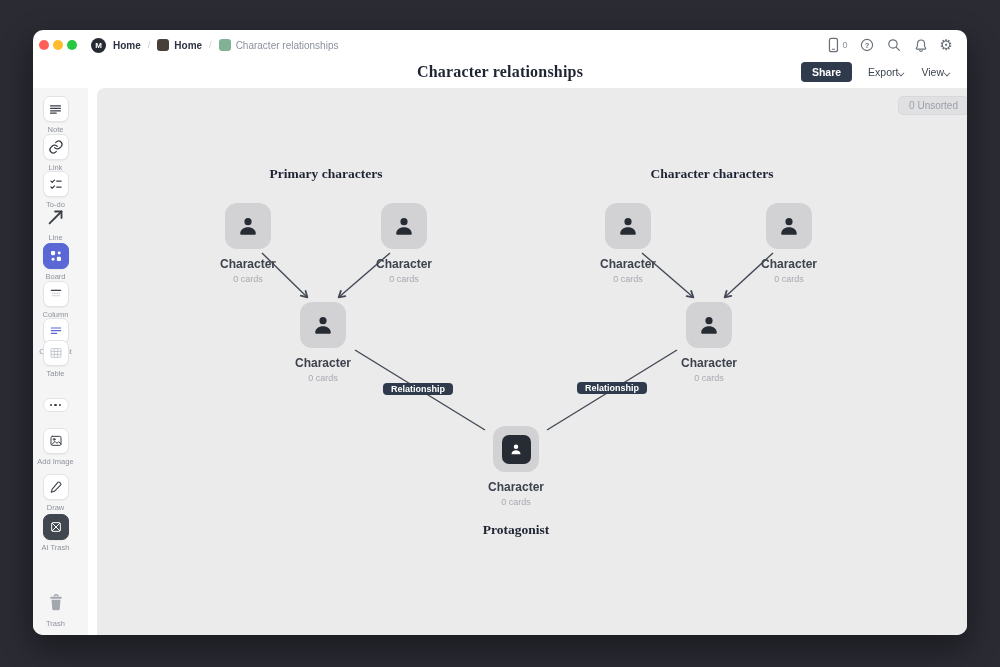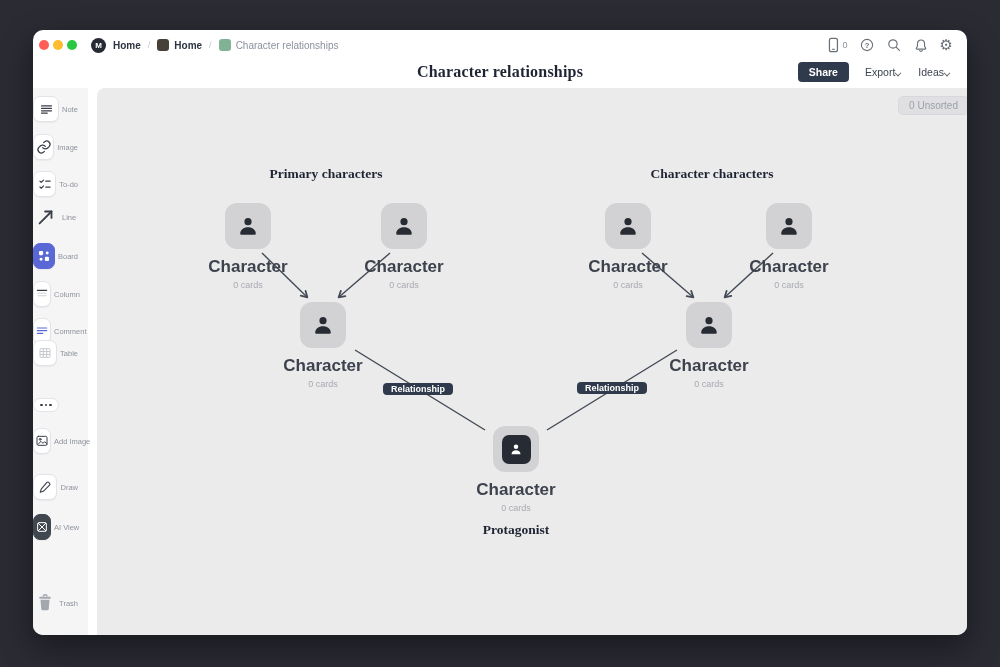--- a/index.html
+++ b/index.html
@@ -41,21 +41,21 @@
     font-size:16px; color:#1f2433; letter-spacing:.2px; }
   .header-actions { position:absolute; right:16px; top:2px; display:flex; align-items:center; gap:16px; }
   .share-btn { background:#2f3a4c; color:#fff; font-size:10.5px; font-weight:bold;
     padding:4px 11px; border-radius:4px; border:none; cursor:pointer; }
   .dd { font-size:10.5px; color:#3e4550; display:flex; align-items:center; gap:0; cursor:pointer; }
   .chev { width:7px; height:7px; display:inline-block; position:relative; }
   .chev::before { content:""; position:absolute; left:0; top:1px; width:5px; height:5px;
     border-right:1.4px solid #565d68; border-bottom:1.4px solid #565d68; transform:rotate(45deg) scale(.8); }
   
   .sidebar { position:absolute; left:0; top:58px; width:55px; bottom:0; background:#f5f5f6; }
-  .tool { position:absolute; left:0; width:45px; display:flex; flex-direction:row; align-items:center; gap:3px; cursor:pointer; }
+  .tool { position:absolute; left:0; width:45px; display:flex; flex-direction:column; align-items:center; gap:3px; cursor:pointer; }
   .tool-btn { width:26px; height:26px; border-radius:7px; background:#fff;
     border:1px solid #e3e3e7; box-shadow:0 1px 1px rgba(0,0,0,.05);
     display:flex; align-items:center; justify-content:center; }
   .tool-btn.flat { background:transparent; border:none; box-shadow:none; }
   .tool-btn.blue { background:#5a68d6; border-color:#5a68d6; }
   .tool-btn.dark { background:#41474f; border-color:#41474f; }
   .tool-label { font-size:7.5px; color:#8e939b; white-space:nowrap; }
   .more-pill { width:26px; height:14px; border-radius:7px; background:#fff; border:1px solid #e3e3e7;
     display:flex; align-items:center; justify-content:center; gap:2px; }
   .more-pill i { width:2.6px; height:2.6px; border-radius:50%; background:#3a3f47; }
@@ -67,21 +67,21 @@
   .canvas-heading { position:absolute; transform:translateX(-50%);
     font-family:"Liberation Serif","DejaVu Serif",serif; font-weight:bold;
     font-size:13.5px; color:#1f2433; white-space:nowrap; cursor:default; }
   .lines-svg { position:absolute; left:0; top:0; pointer-events:none; }
   .node { position:absolute; width:96px; transform:translateX(-50%);
     display:flex; flex-direction:column; align-items:center; cursor:pointer; }
   .avatar { width:46px; height:46px; border-radius:12px; background:#d2d2d5;
     display:flex; align-items:center; justify-content:center; }
   .badge-inner { width:29px; height:29px; border-radius:7px; background:#272b33;
     display:flex; align-items:center; justify-content:center; }
-  .node-title { margin-top:8px; font-size:17px; font-weight:bold; color:#3d424c; }
+  .node-title { margin-top:8px; font-size:12px; font-weight:bold; color:#3d424c; }
   .node-sub { margin-top:3px; font-size:9px; color:#a7aab0; }
   .rel-pill { position:absolute; transform:translate(-50%,-50%); background:#2f3a4c; color:#fff;
     font-size:9px; font-weight:bold; padding:1px 8px; border-radius:4px; white-space:nowrap; cursor:pointer; }
 </style>
 </head>
 <body>
 
 <div class="window">
 
   <div class="topbar">
@@ -138,21 +138,21 @@
 
   <div class="header2">
     <div class="board-title">Character relationships</div>
     <div class="header-actions">
       <button class="share-btn">Share</button>
       <span class="dd">
         <span>Export</span>
         <span class="chev"></span>
       </span>
       <span class="dd">
-        <span>Ideas</span>
+        <span>View</span>
         <span class="chev"></span>
       </span>
     </div>
   </div>
 
   <div class="sidebar">
 
     <div class="tool" style="top:8px">
       <span class="tool-btn">
         <svg width="17" height="17" viewBox="0 0 24 24">
@@ -169,21 +169,21 @@
 
     <div class="tool" style="top:46px">
       <span class="tool-btn">
         <svg width="16" height="16" viewBox="0 0 24 24">
           <g fill="none" stroke="#3a3f47" stroke-width="1.9" stroke-linecap="round">
             <path d="M10 13 a5 5 0 0 0 7.5 .5 l2.5-2.5 a5 5 0 0 0 -7 -7 l-1.5 1.5"></path>
             <path d="M14 11 a5 5 0 0 0 -7.5 -.5 l-2.5 2.5 a5 5 0 0 0 7 7 l1.5-1.5"></path>
           </g>
         </svg>
       </span>
-      <span class="tool-label">Image</span>
+      <span class="tool-label">Link</span>
     </div>
 
     <div class="tool" style="top:83px">
       <span class="tool-btn">
         <svg width="16" height="16" viewBox="0 0 22 22">
           <g fill="none" stroke="#3a3f47" stroke-width="1.7" stroke-linecap="round" stroke-linejoin="round">
             <path d="M4 7 l1.8 1.8 L9 5.6"></path>
               <line x1="12" y1="7.2" x2="18" y2="7.2"></line>
             <path d="M4 15 l1.8 1.8 L9 13.6"></path>
               <line x1="12" y1="15.2" x2="18" y2="15.2"></line>
@@ -293,21 +293,21 @@
     <div class="tool" style="top:426px">
       <span class="tool-btn dark">
         <svg width="16" height="16" viewBox="0 0 24 24">
           <g fill="none" stroke="#ffffff" stroke-width="1.5" stroke-linejoin="round">
             <rect x="5.5" y="5.5" width="13" height="13" rx="2"></rect>
             <line x1="6" y1="6" x2="18" y2="18"></line>
               <line x1="18" y1="6" x2="6" y2="18"></line>
           </g>
         </svg>
       </span>
-      <span class="tool-label">AI View</span>
+      <span class="tool-label">AI Trash</span>
     </div>
 
     <div class="tool" style="top:502px">
       <span class="tool-btn flat">
         <svg width="20" height="22" viewBox="0 0 24 26">
           <path d="M10 5.2 a2.2 2.2 0 0 1 4.4 0" fill="none" stroke="#a3a7ae" stroke-width="1.8"></path>
           <rect x="5" y="5.4" width="14" height="2.4" rx="1.2" fill="#a3a7ae"></rect>
           <path d="M6.6 9 h10.8 l-.9 11.2 a1.8 1.8 0 0 1 -1.8 1.6 h-5.4 a1.8 1.8 0 0 1 -1.8 -1.6 z" fill="#a3a7ae"></path>
         </svg>
       </span>

